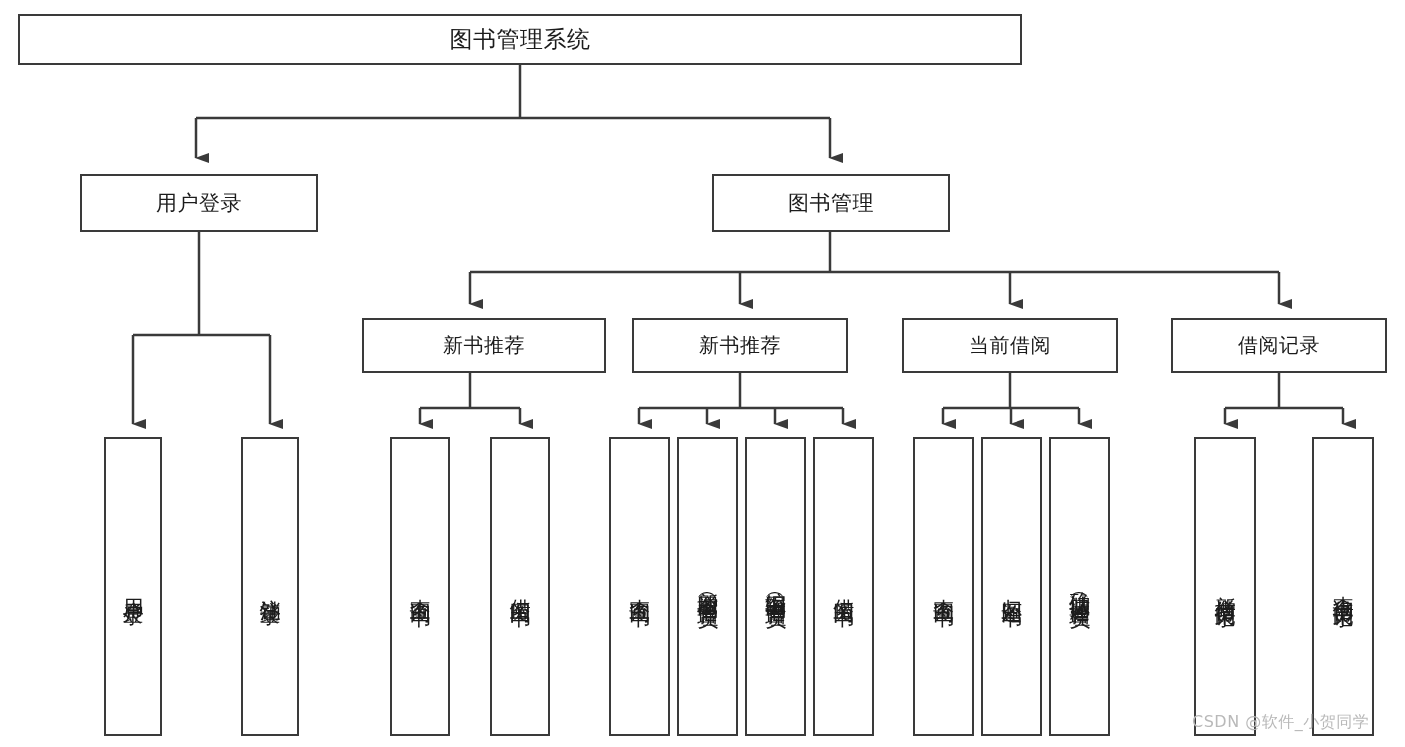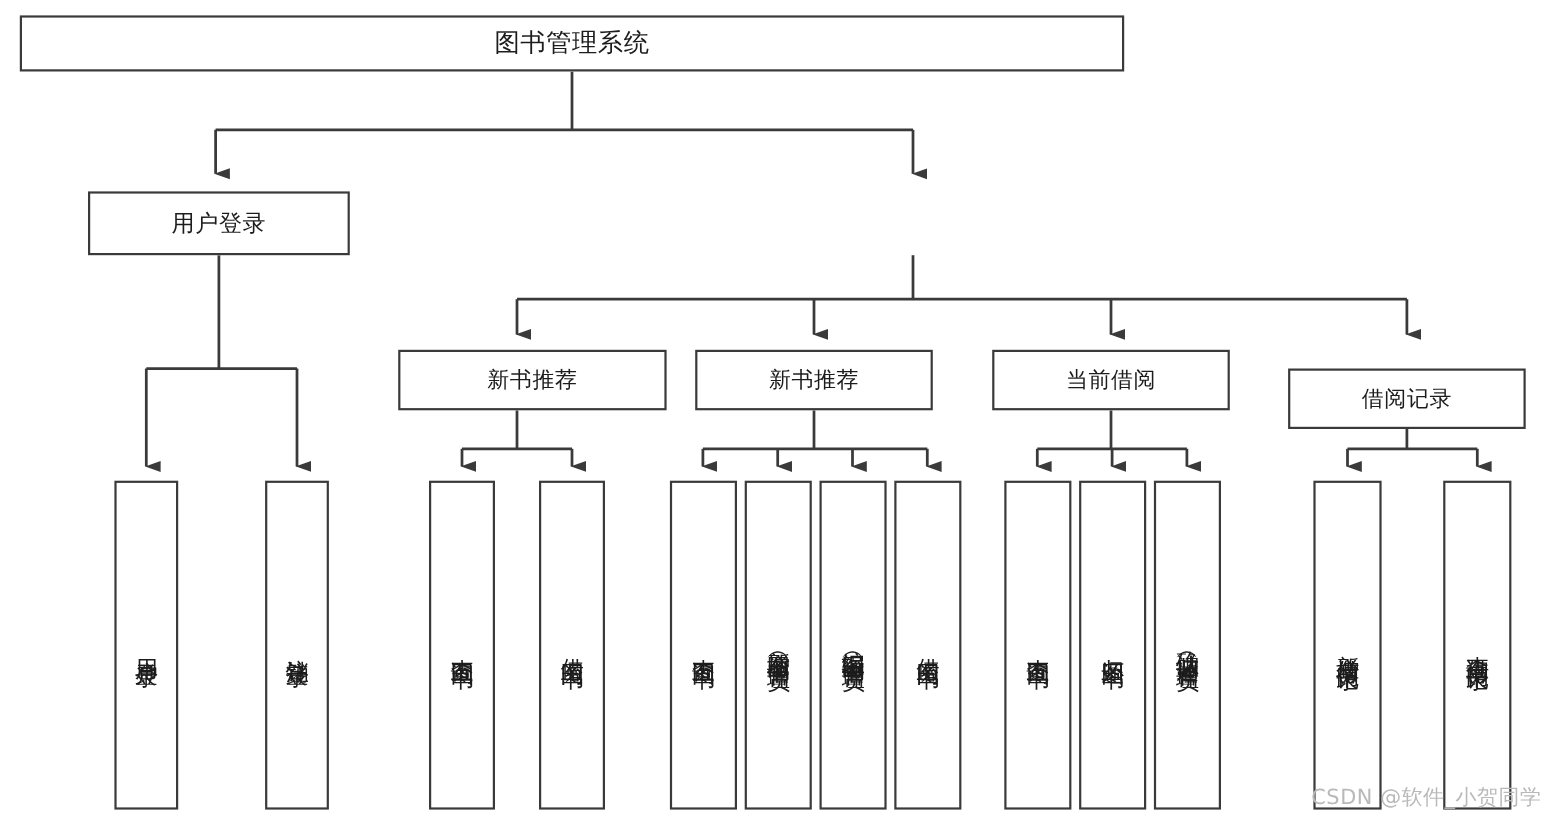--- a/index.html
+++ b/index.html
@@ -53,21 +53,21 @@
     text-orientation: upright;
     font-size: 21px;
     line-height: 1.16;
     letter-spacing: 2.5px;
     white-space: nowrap;
     max-height: 100%;
   }
   .watermark {
     position: absolute;
     color: #b9b9b9;
-    font-size: 19px;
+    font-size: 16px;
     letter-spacing: 0.5px;
     white-space: nowrap;
     z-index: 5;
     font-family: "DejaVu Sans", "Liberation Sans", sans-serif;
   }
 </style>
 </head>
 <body>
 
 <div id="canvas">
@@ -122,31 +122,34 @@
     </g>
   </svg>
 
   <div class="node root" style="left:18px; top:14px; width:1004px; height:51px;">
     <span class="lbl">图书管理系统</span>
   </div>
 
   <div class="node level1" style="left:80px; top:174px; width:238px; height:58px;">
     <span class="lbl">用户登录</span>
   </div>
+  <div class="node level1" style="left:712px; top:174px; width:238px; height:58px;">
+    <span class="lbl">图书管理</span>
+  </div>
 
   <div class="node level2" style="left:362px; top:318px; width:244px; height:55px;">
     <span class="lbl">新书推荐</span>
   </div>
   <div class="node level2" style="left:632px; top:318px; width:216px; height:55px;">
     <span class="lbl">新书推荐</span>
   </div>
   <div class="node level2" style="left:902px; top:318px; width:216px; height:55px;">
     <span class="lbl">当前借阅</span>
   </div>
-  <div class="node level2" style="left:1171px; top:318px; width:216px; height:55px;margin-top:17px;">
+  <div class="node level2" style="left:1171px; top:318px; width:216px; height:55px;">
     <span class="lbl">借阅记录</span>
   </div>
 
   <div class="node leaf" style="left:104px; top:437px; width:58px; height:299px;">
     <span class="lbl">用户登录</span>
   </div>
   <div class="node leaf" style="left:241px; top:437px; width:58px; height:299px;">
     <span class="lbl">注销登录</span>
   </div>
 

